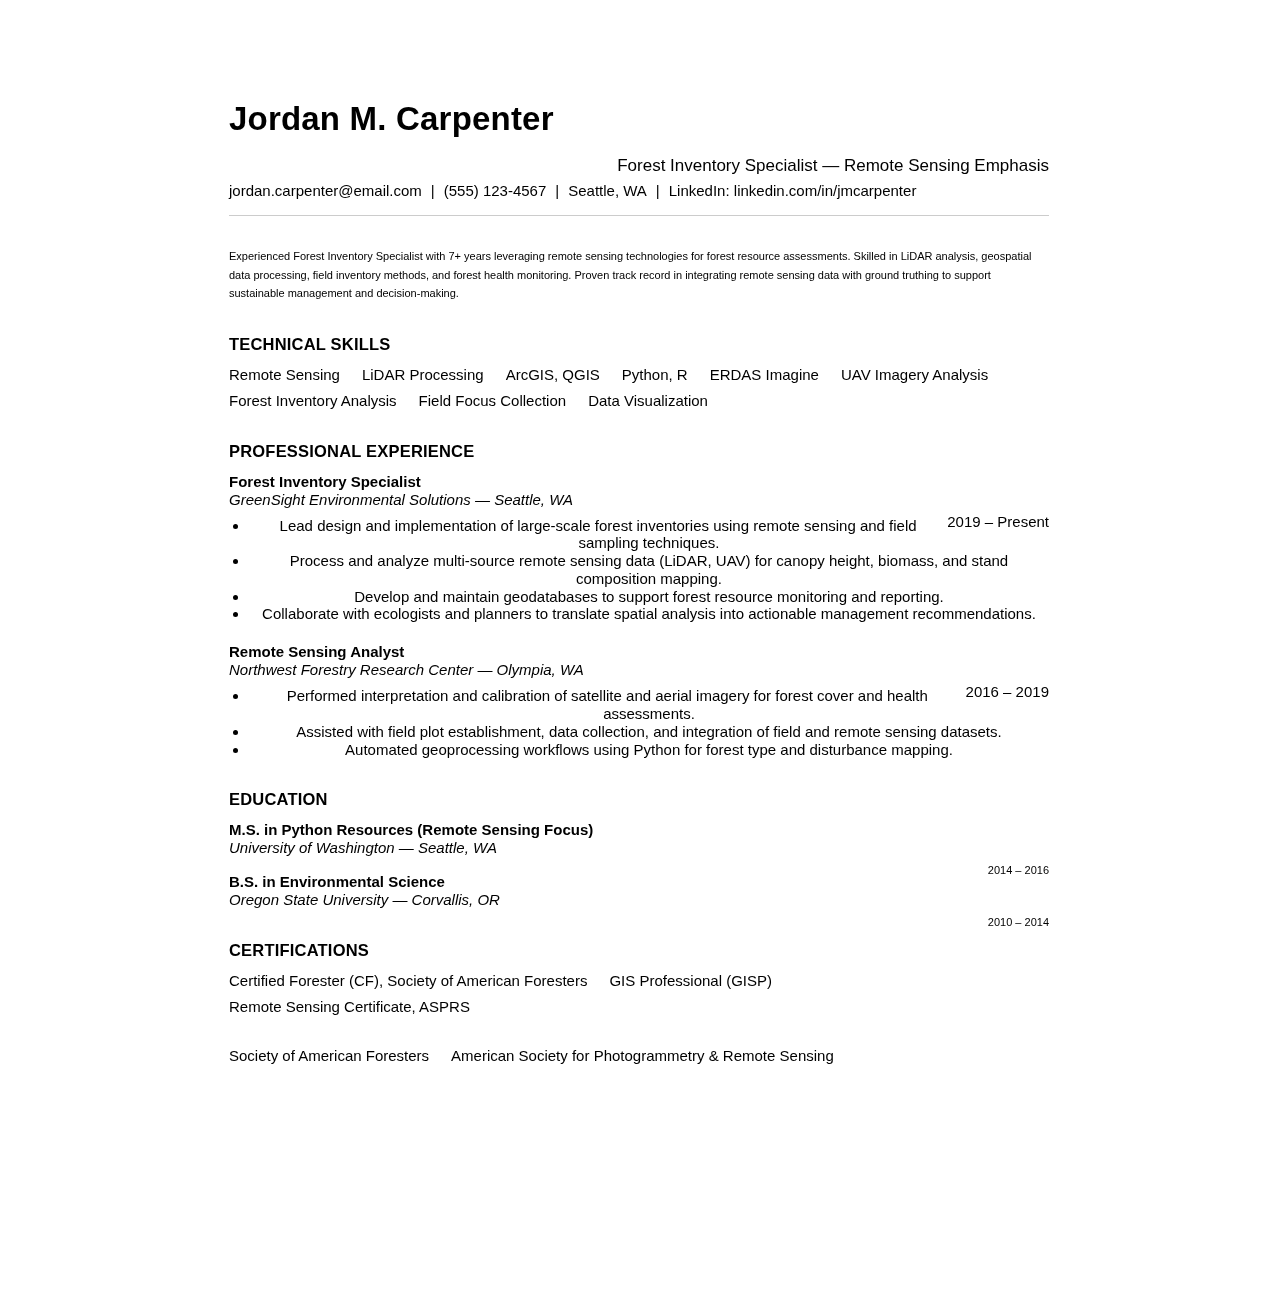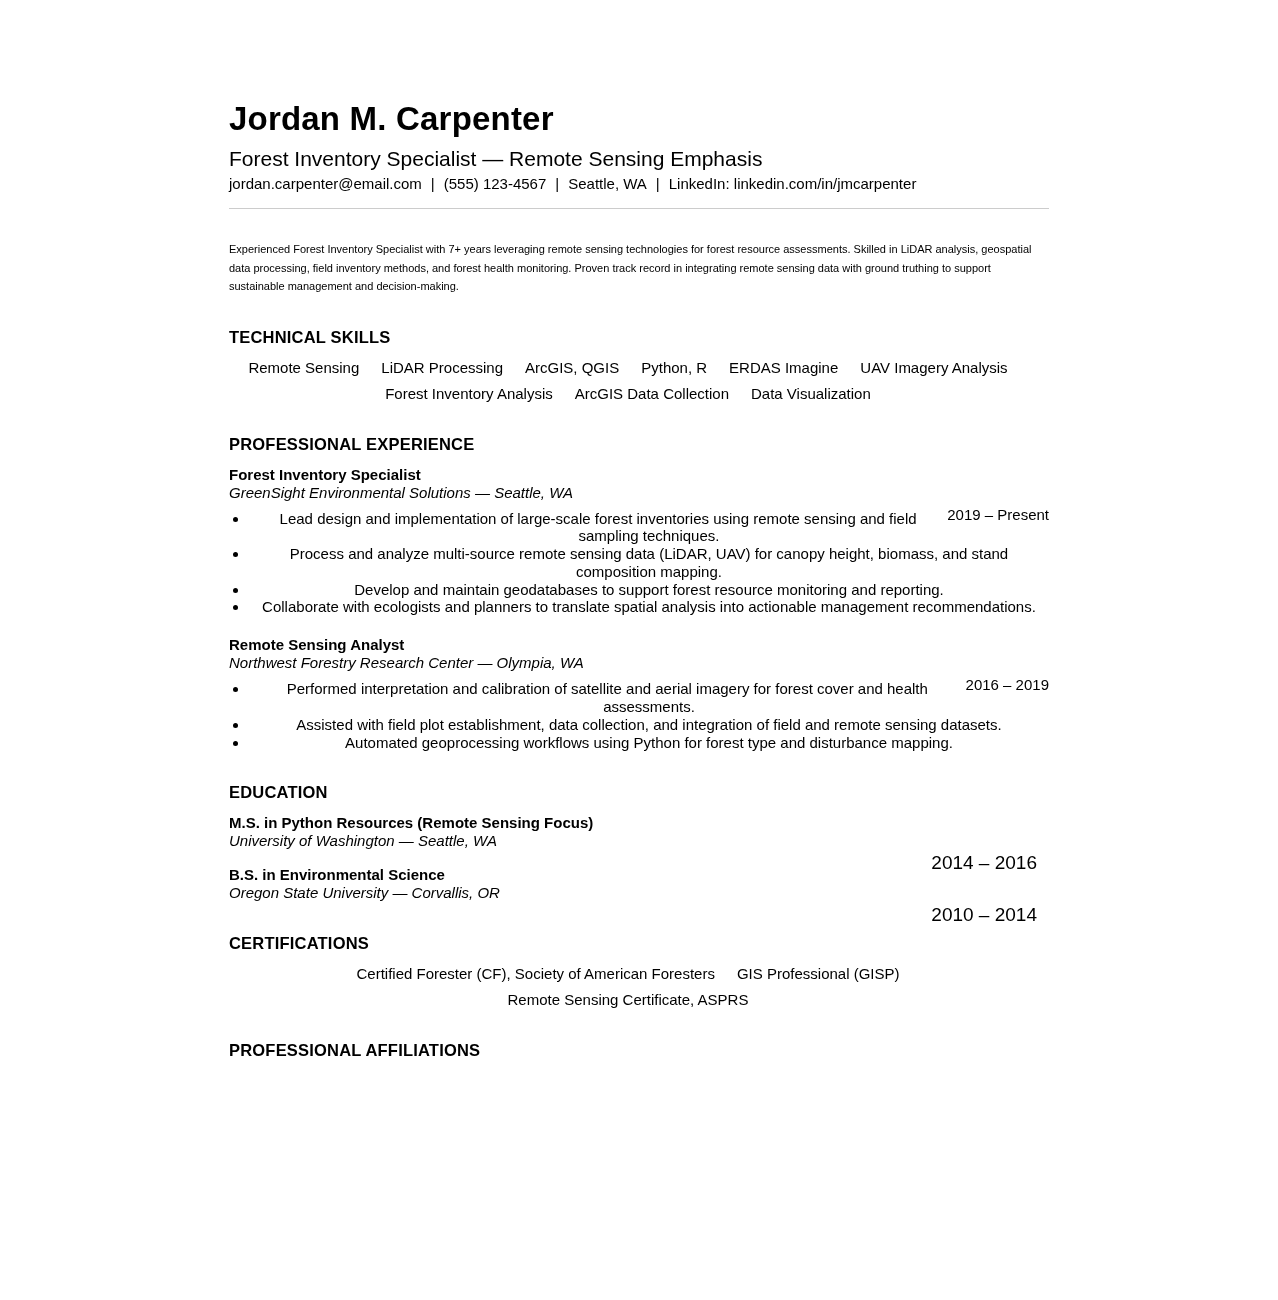--- a/index.html
+++ b/index.html
@@ -23,23 +23,24 @@
 
   
   .name {
     font-size: 33px;
     font-weight: bold;
     line-height: 40px;
     margin: 0;
     letter-spacing: 0.2px;
   }
   .subtitle {
-    font-size: 21px;
+    font-size: 17px;
     line-height: 22px;
-    margin-top: 9px;
+    margin-top: 16px;
+    text-align: right;
   }
   .contact {
     font-size: 15px;
     line-height: 19px;
     margin-top: 4px;
   }
   .contact .sep { padding: 0 9px; }
   .header-divider {
     border: none;
     border-top: 1px solid #cccccc;
@@ -55,39 +56,39 @@
     margin: 0 0 12px 0;
     letter-spacing: 0.2px;
   }
   .body-text {
     font-size: 11px;
     line-height: 18.5px;
     margin: 0;
   }
 
   
-  .inline-row { font-size: 15px; line-height: 18px; margin: 0 0 8px 0; text-align: center; }
+  .inline-row { font-size: 15px; line-height: 18px; margin: 0 0 8px 0; }
   .inline-row span { display: inline-block; margin-right: 22px; }
 
   
   .job { margin-top: 0; }
   .job + .job { margin-top: 20px; }
   .job::after { content: ""; display: block; clear: both; }
   .job-title { font-size: 15px; font-weight: bold; line-height: 18px; }
   .job-company { font-size: 15px; font-style: italic; line-height: 18px; }
   .job-dates { float: right; font-size: 15px; line-height: 18px; margin-top: 4px; }
   .job ul { margin: 8px 0 0 0; padding-left: 20px; }
   .job li { font-size: 15px; line-height: 17.8px; margin: 0; text-align: center; }
 
   
   .edu-entry { position: relative; }
   .edu-entry + .edu-entry { margin-top: 16px; }
   .edu-degree { font-size: 15px; font-weight: bold; line-height: 18px; }
   .edu-school { font-size: 15px; font-style: italic; line-height: 18px; }
-  .edu-dates { position: absolute; right: 12px; top: 40px; font-size: 19px; line-height: 18px; white-space: nowrap; }
+  .edu-dates { position: absolute; right: 0; top: 40px; font-size: 11px; line-height: 18px; white-space: nowrap; }
 </style>
 </head>
 <body>
 
 <div class="page">
   <div class="content">
 
     <div>
       <h1 class="name">Jordan M. Carpenter</h1>
       <div class="subtitle">Forest Inventory Specialist — Remote Sensing Emphasis</div>
@@ -100,21 +101,21 @@
     <div class="section">
       <p class="body-text">Experienced Forest Inventory Specialist with 7+ years leveraging remote sensing technologies for forest resource assessments. Skilled in LiDAR analysis, geospatial data processing, field inventory methods, and forest health monitoring. Proven track record in integrating remote sensing data with ground truthing to support sustainable management and decision-making.</p>
     </div>
 
     <div class="section">
       <h2>TECHNICAL SKILLS</h2>
       <div class="inline-row">
         <span>Remote Sensing</span><span>LiDAR Processing</span><span>ArcGIS, QGIS</span><span>Python, R</span><span>ERDAS Imagine</span><span>UAV Imagery Analysis</span>
       </div>
       <div class="inline-row">
-        <span>Forest Inventory Analysis</span><span>ArcGIS Data Collection</span><span>Data Visualization</span>
+        <span>Forest Inventory Analysis</span><span>Field Focus Collection</span><span>Data Visualization</span>
       </div>
     </div>
 
     <div class="section">
       <h2>PROFESSIONAL EXPERIENCE</h2>
 
       <div class="job">
         <div class="job-title">Forest Inventory Specialist</div>
         <div class="job-company">GreenSight Environmental Solutions — Seattle, WA</div>
         <div class="job-dates">2019 – Present</div>
@@ -158,20 +159,19 @@
       <h2>CERTIFICATIONS</h2>
       <div class="inline-row">
         <span>Certified Forester (CF), Society of American Foresters</span><span>GIS Professional (GISP)</span>
       </div>
       <div class="inline-row">
         <span>Remote Sensing Certificate, ASPRS</span>
       </div>
     </div>
 
     <div class="section">
-      <h2>PROFESSIONAL AFFILIATIONS</h2>
       <div class="inline-row">
         <span>Society of American Foresters</span><span>American Society for Photogrammetry &amp; Remote Sensing</span>
       </div>
     </div>
 
   </div>
 </div>
 
 </body></html>

